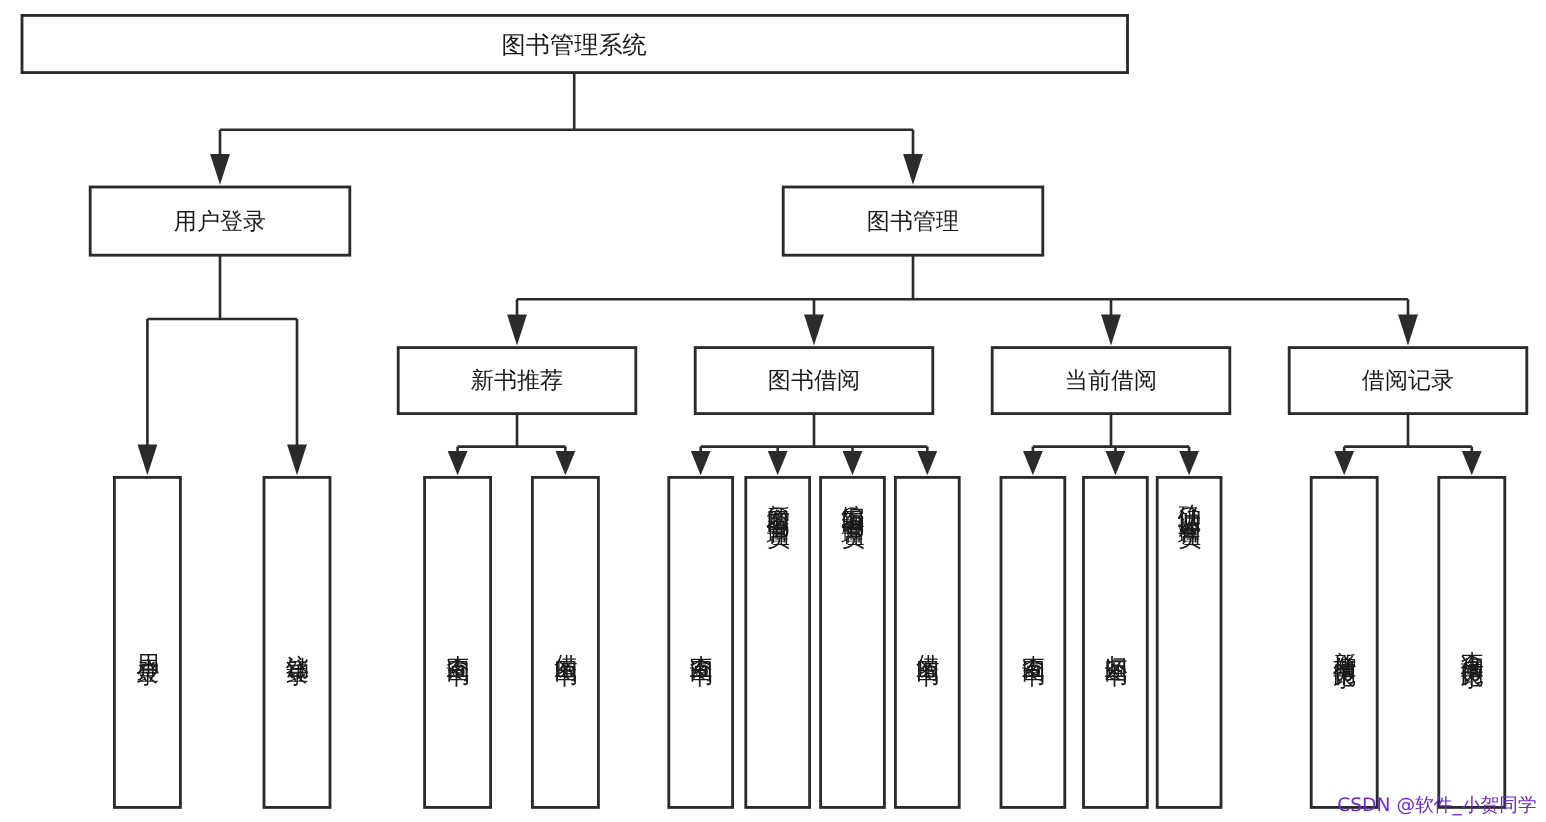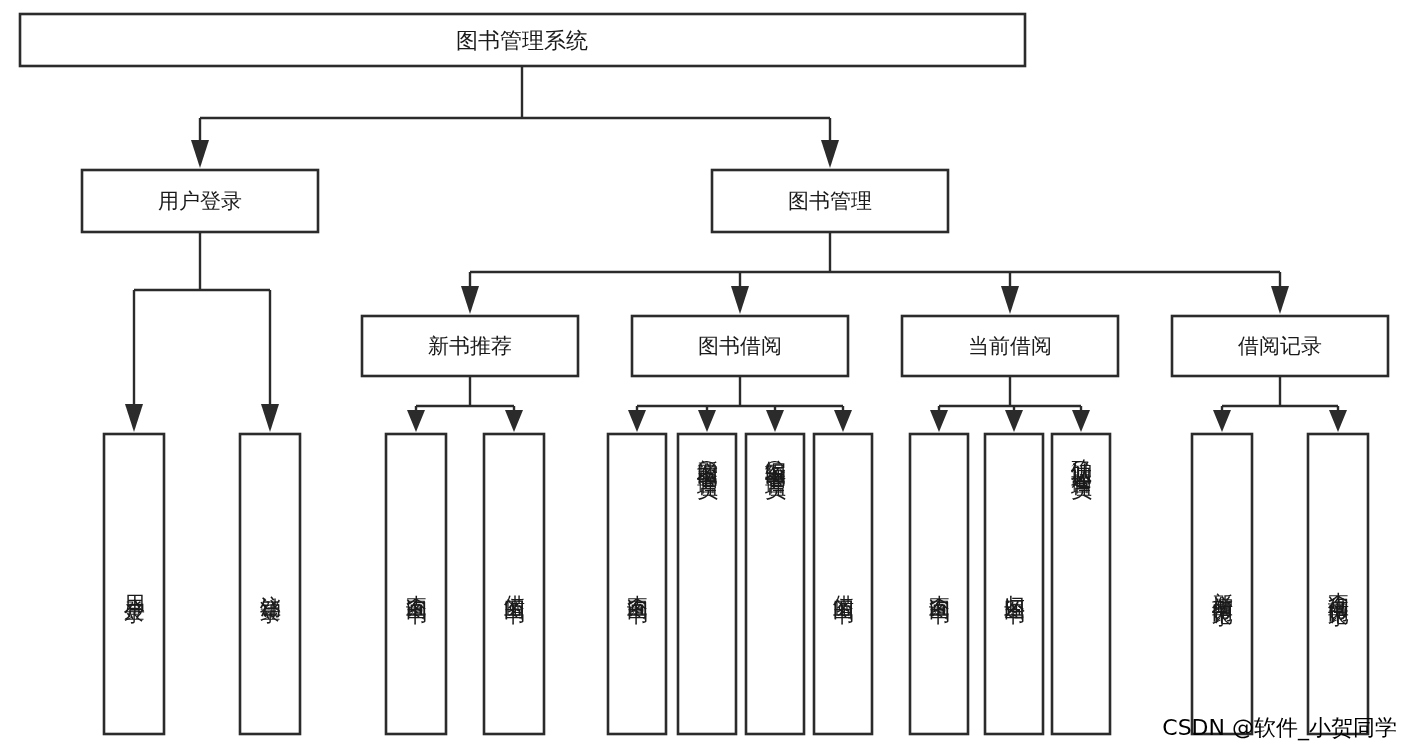--- a/index.html
+++ b/index.html
@@ -68,22 +68,22 @@
     line-height: 1.0;
     color: #1a1a1a;
     letter-spacing: 3px;
     white-space: nowrap;
   }
   .watermark {
     position: absolute;
     right: 8px;
     bottom: 4px;
     font-family: "DejaVu Sans", "Liberation Sans", sans-serif;
-    font-size: 22px;
-    color: #000000;
+    font-size: 17px;
+    color: #6d28d9;
     white-space: nowrap;
     user-select: none;
   }
 </style>
 </head>
 <body>
 
 <div id="diagram-root">
 
   <svg class="diagram" viewBox="0 0 1405 747" xmlns="http://www.w3.org/2000/svg">

